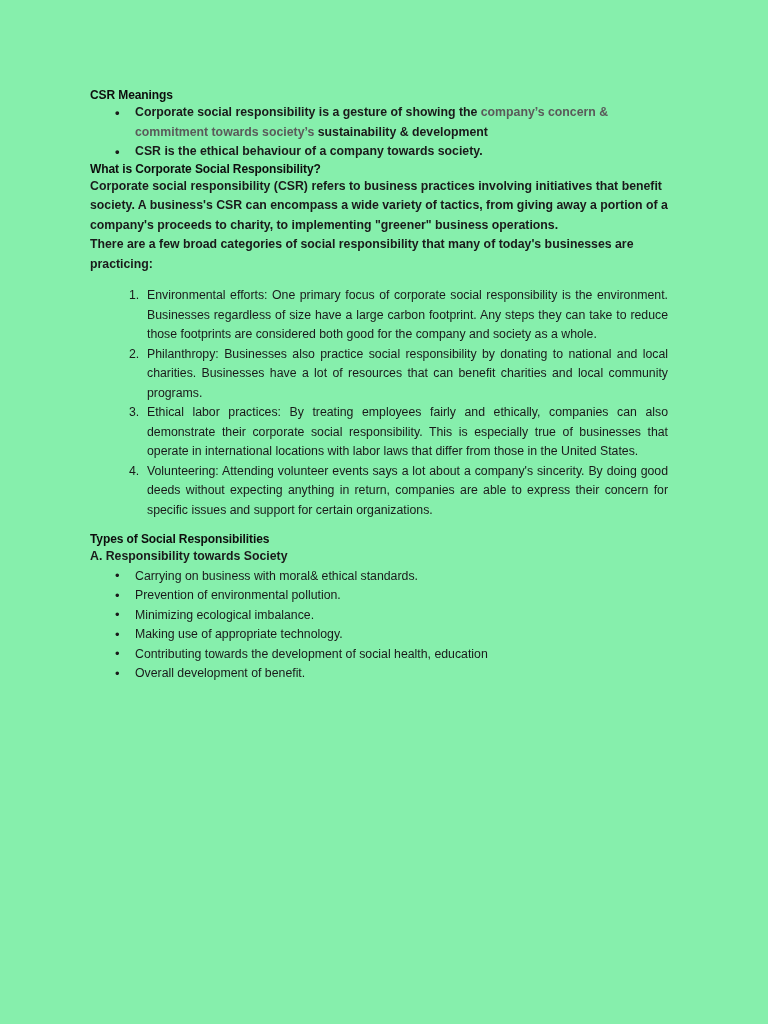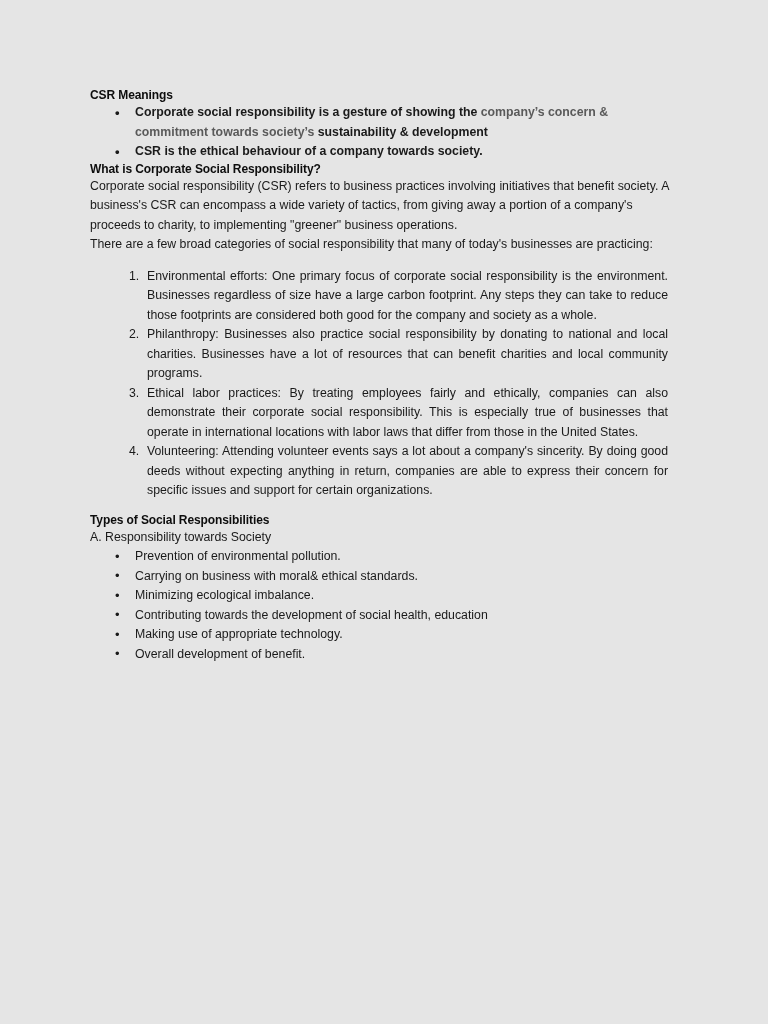--- a/index.html
+++ b/index.html
@@ -15,21 +15,21 @@
     font-family: "Liberation Sans", sans-serif;
     color: #1a1a1a;
     -webkit-font-smoothing: antialiased;
   }
 
   .page {
     position: absolute;
     left: 0; top: 0;
     width: 768px;
     height: 1024px;
-    background: #e5e5e5;
+    background: #86efac;
     overflow: hidden;
   }
 
   .content {
     position: absolute;
     left: 90px;
     top: 88px;
     width: 590px;
   }
 
@@ -42,20 +42,21 @@
     line-height: 15px;
     letter-spacing: -0.1px;
   }
 
   p.body-text {
     font-size: 12.3px;
     line-height: 19.5px;
     margin: 0;
     padding: 0;
     color: #1a1a1a;
+    font-weight: bold;
   }
 
   
   ul.bullets {
     list-style: none;
     margin: 0;
     padding: 0;
   }
   ul.bullets > li {
     position: relative;
@@ -144,22 +145,22 @@
       <li>Philanthropy: Businesses also practice social responsibility by donating to national and local charities. Businesses have a lot of resources that can benefit charities and local community programs.</li>
       <li>Ethical labor practices: By treating employees fairly and ethically, companies can also demonstrate their corporate social responsibility. This is especially true of businesses that operate in international locations with labor laws that differ from those in the United States.</li>
       <li>Volunteering: Attending volunteer events says a lot about a company's sincerity. By doing good deeds without expecting anything in return, companies are able to express their concern for specific issues and support for certain organizations.</li>
     </ol>
 
     <h2 class="heading sec-types-head">Types of Social Responsibilities</h2>
 
     <p class="body-text sec-types-sub">A. Responsibility towards Society</p>
 
     <ul class="bullets sec-types-list">
+      <li><span>Carrying on business with moral&amp; ethical standards.</span></li>
       <li><span>Prevention of environmental pollution.</span></li>
-      <li><span>Carrying on business with moral&amp; ethical standards.</span></li>
       <li><span>Minimizing ecological imbalance.</span></li>
+      <li><span>Making use of appropriate technology.</span></li>
       <li><span>Contributing towards the development of social health, education</span></li>
-      <li><span>Making use of appropriate technology.</span></li>
       <li><span>Overall development of benefit.</span></li>
     </ul>
 
   </div>
 </div>
 
 </body></html>

